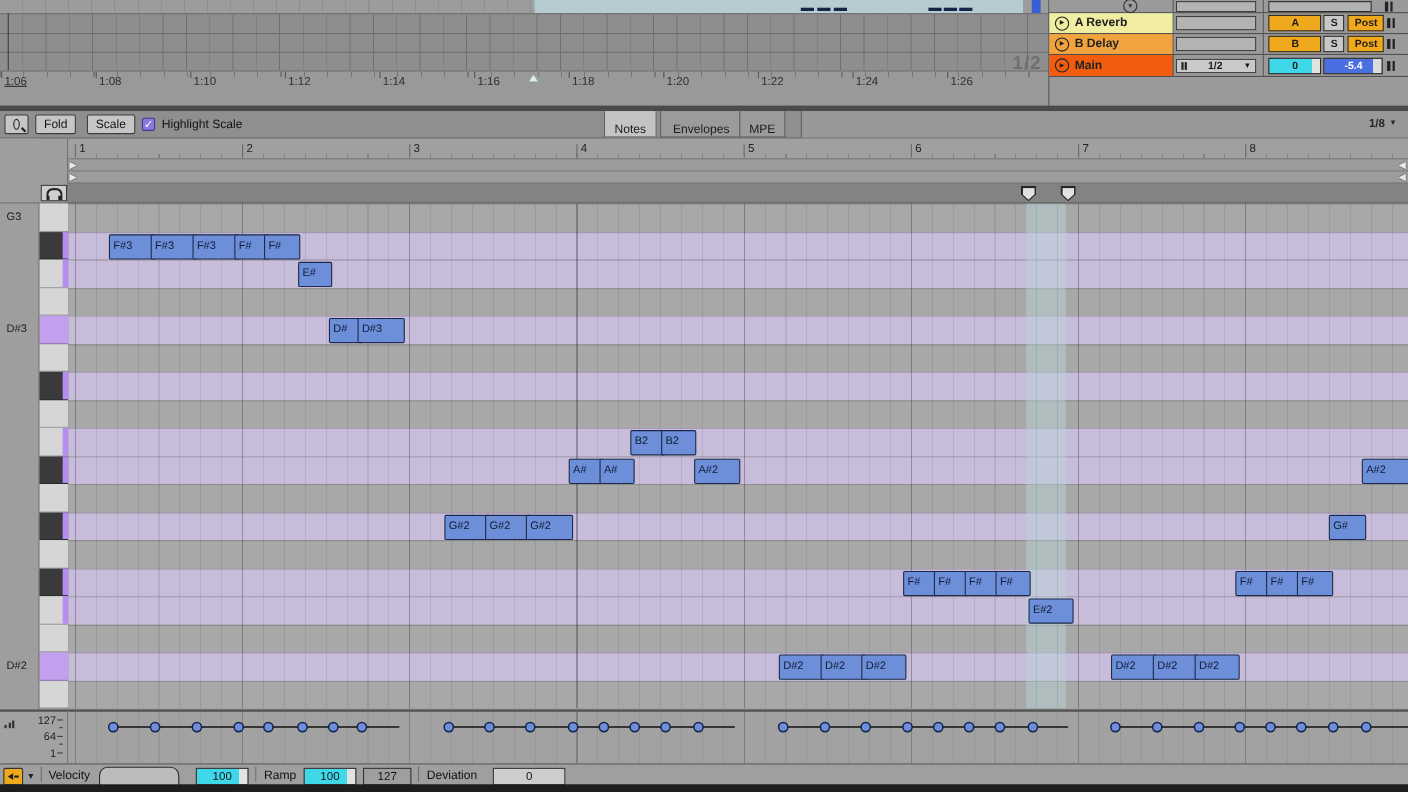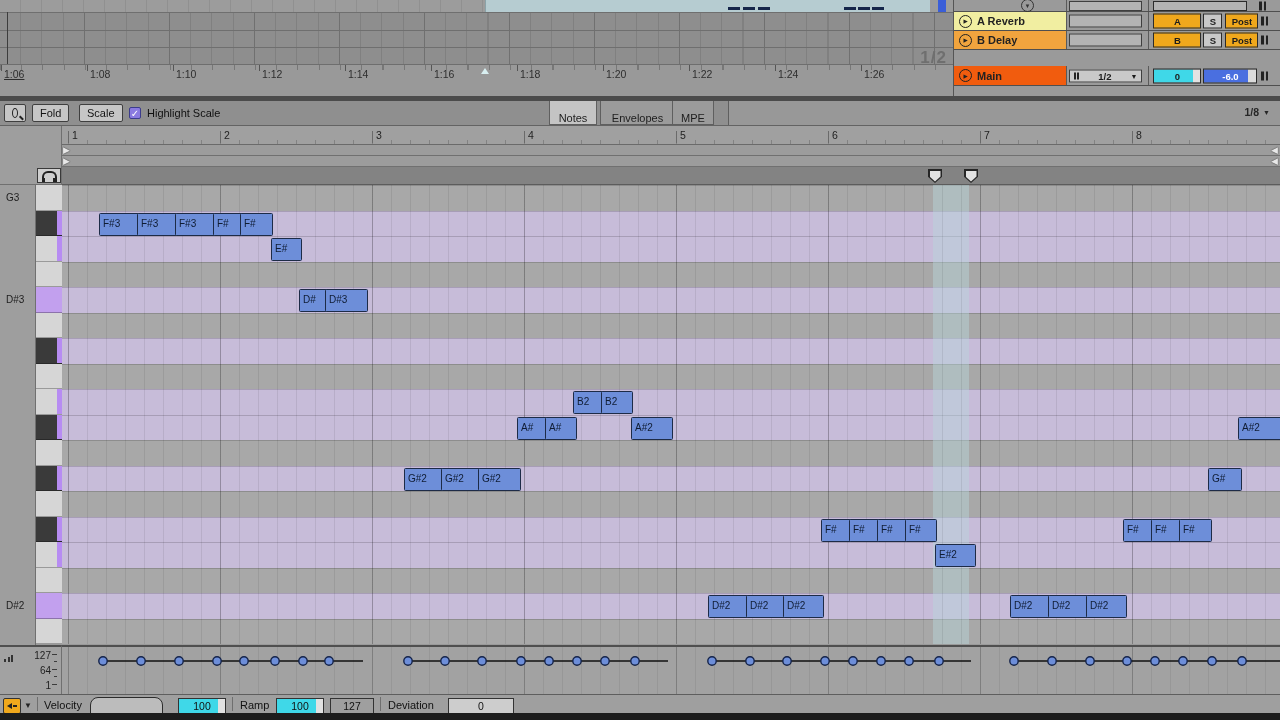--- a/index.html
+++ b/index.html
@@ -219,38 +219,38 @@
         <div class="mini-box amber" style="left:4px;width:46px">B</div>
         <div class="mini-box" style="left:54px;width:17px;background:#c8c8c8">S</div>
         <div class="mini-box amber" style="left:76px;width:31px">Post</div>
         <div class="act" style="left:112px">
             <i></i>
             <i></i>
           </div>
       </div>
     </div>
 
-    <div class="abs ret-row" style="top:66px;height:20px">
+    <div class="abs ret-row" style="top:50px;height:20px">
       <div class="ret-name" id="retM-name" style="background: rgb(241, 92, 14);">
         <span class="play-circle">▶</span>
         <span>Main</span>
       </div>
       <div class="ret-mix">
         <div class="slider-box" style="background:#c9c9c9;display:flex;align-items:center;justify-content:space-between;padding:0 4px">
           <span style="display:flex;gap:1.5px">
             <i style="width:2px;height:7px;background:#222;display:block"></i>
             <i style="width:2px;height:7px;background:#222;display:block"></i>
             </span>
           <span style="font-size:9.5px;font-weight:700">1/2</span>
           <span style="font-size:7px">▼</span>
         </div>
       </div>
       <div class="ret-sends">
         <div class="mini-box cyanfill" style="left:4px;width:46px">0</div>
-        <div class="mini-box bluefill" style="left:54px;width:52px">-6.0</div>
+        <div class="mini-box bluefill" style="left:54px;width:52px">-5.4</div>
         <div class="act" style="left:112px">
             <i></i>
             <i></i>
           </div>
       </div>
     </div>
 
   </div>
 
   <div class="abs" id="divider-1"></div>

